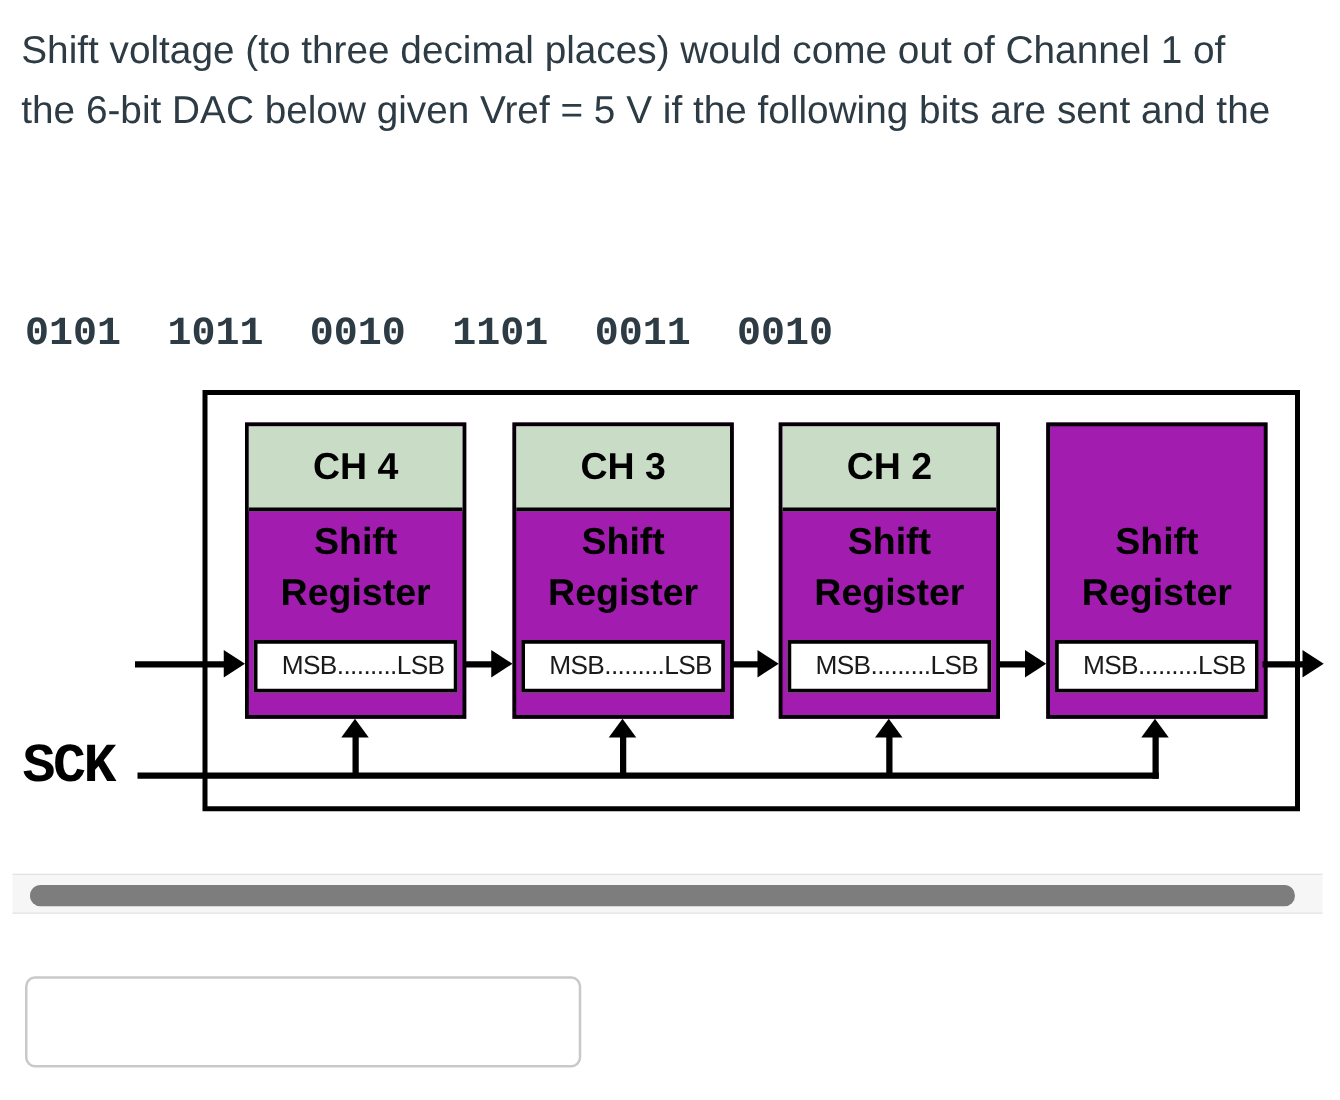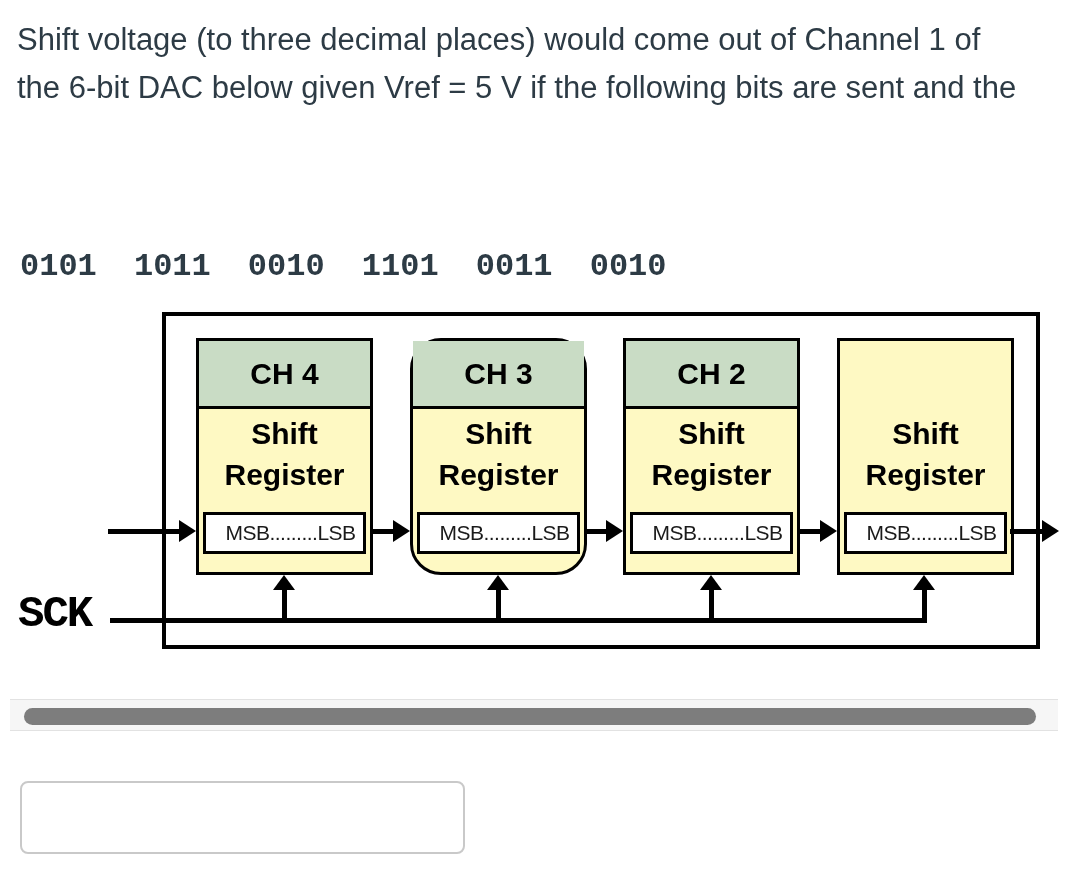--- a/index.html
+++ b/index.html
@@ -18,21 +18,21 @@
     font-size:32px;color:#2d3b45;word-spacing:0.56em;white-space:pre;margin-top:36px;
   }
   
   .diagram{position:absolute;left:0;top:0;width:1072px;height:880px;}
   .outer-box{
     position:absolute;left:162px;top:312px;width:878px;height:337px;
     border:4px solid #000;box-sizing:border-box;background:#fff;
   }
   .ch{
     position:absolute;top:338px;width:177px;height:237px;
-    border:3px solid #000;box-sizing:border-box;background:#fef9c3;
+    border:3px solid #000;box-sizing:border-box;background:#a21caf;
   }
   .ch-head{
     position:absolute;left:0;right:0;top:0;height:68px;
     background:#c9dcc5;border-bottom:3px solid #000;box-sizing:border-box;
     display:flex;align-items:center;justify-content:center;
     font-weight:bold;font-size:30px;color:#000;
   }
   .ch-shift{
     position:absolute;left:0;right:0;top:72px;text-align:center;
     font-weight:bold;font-size:30px;line-height:41px;color:#000;
@@ -97,21 +97,21 @@
 
   <div class="ch" style="left:196px;">
     <div class="ch-head">CH 4</div>
     <div class="ch-shift">
       <div>Shift</div>
       <div>Register</div>
     </div>
     <div class="ch-msb">MSB.........LSB</div>
   </div>
 
-  <div class="ch" style="left:410px;border-radius:31px;">
+  <div class="ch" style="left:410px;">
     <div class="ch-head">CH 3</div>
     <div class="ch-shift">
       <div>Shift</div>
       <div>Register</div>
     </div>
     <div class="ch-msb">MSB.........LSB</div>
   </div>
 
   <div class="ch" style="left:623px;">
     <div class="ch-head">CH 2</div>

